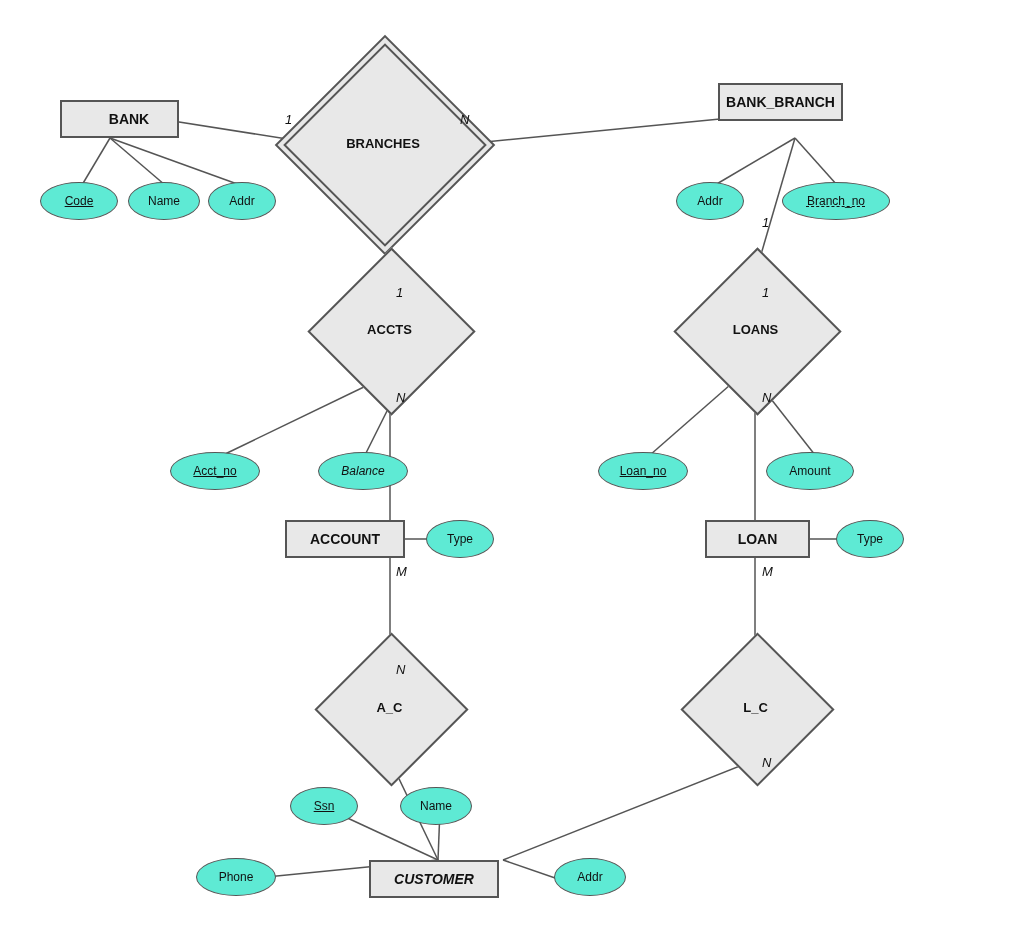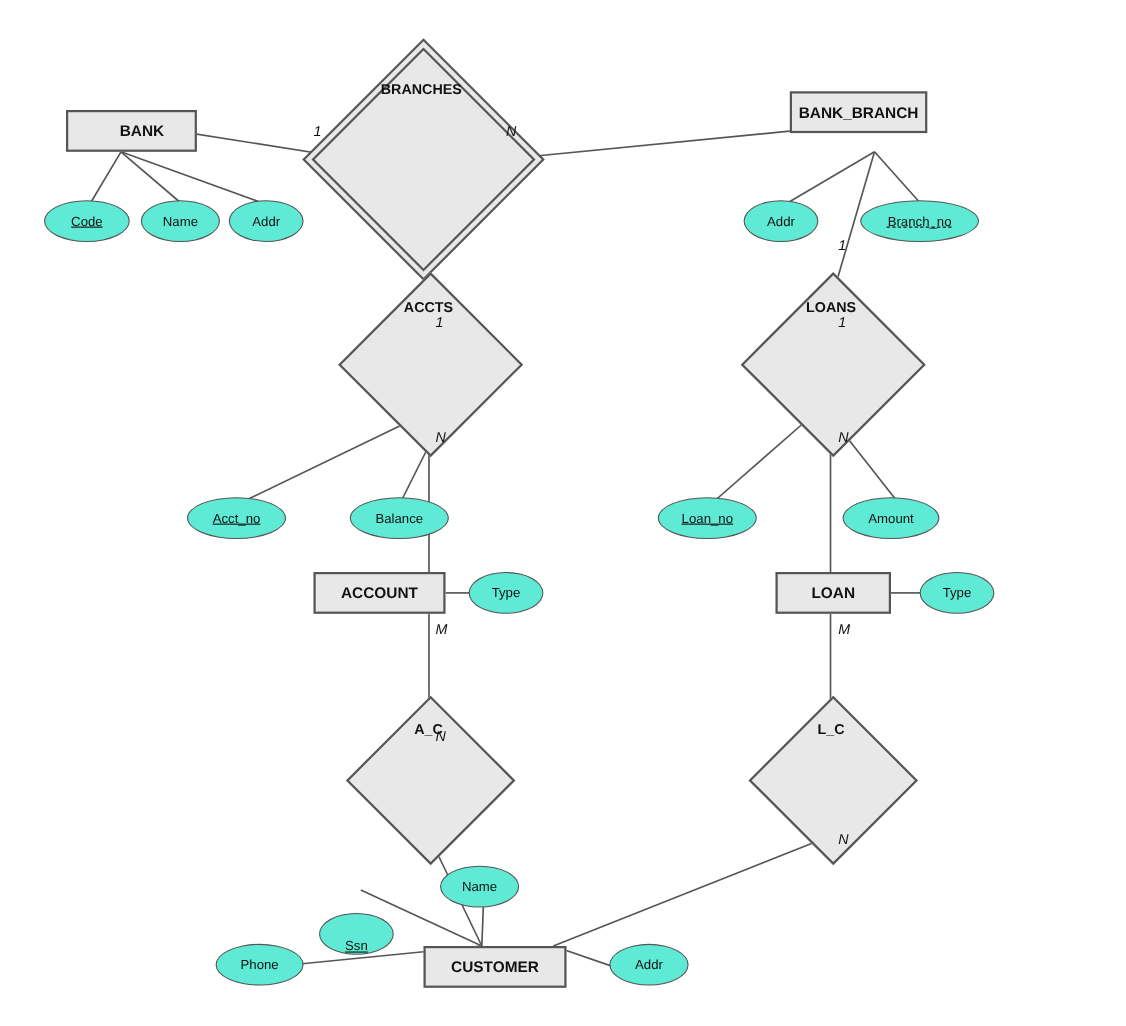--- a/index.html
+++ b/index.html
@@ -30,20 +30,21 @@
       display: flex;
       align-items: center;
       justify-content: center;
       font-weight: bold;
       font-size: 14px;
       color: #111;
     }
     .relationship {
       position: absolute;
       display: flex;
+      align-items: center;
       justify-content: center;
       font-weight: bold;
       font-size: 13px;
       color: #111;
     }
     .relationship::before {
       content: '';
       position: absolute;
       top: 0; left: 0;
       width: 100%; height: 100%;
@@ -145,21 +146,21 @@
   </div>
 
   <div class="entity" style="left:285px; top:520px; width:120px; height:38px;">
     <span>ACCOUNT</span>
   </div>
 
   <div class="entity" style="left:705px; top:520px; width:105px; height:38px;">
     <span>LOAN</span>
   </div>
 
-  <div class="entity" style="left:385px; top:860px; width:130px; height:38px;">
+  <div class="entity" style="left:369px; top:860px; width:130px; height:38px;font-style:italic;">
     <span>CUSTOMER</span>
   </div>
 
   <div class="relationship rel-double" style="left:313px; top:73px; width:140px; height:140px;">
     <span>BRANCHES</span>
   </div>
 
   <div class="relationship" style="left:332px; top:272px; width:115px; height:115px;">
     <span>ACCTS</span>
   </div>
@@ -193,41 +194,41 @@
   </div>
 
   <div class="attribute dashed-underline" style="left:782px; top:182px; width:108px; height:38px;">
     <span>Branch_no</span>
   </div>
 
   <div class="attribute underline" style="left:170px; top:452px; width:90px; height:38px;">
     <span>Acct_no</span>
   </div>
 
-  <div class="attribute" style="left:318px; top:452px; width:90px; height:38px;">
+  <div class="attribute" style="left:318px; top:452px; width:90px; height:38px;font-style:italic;">
     <span>Balance</span>
   </div>
 
   <div class="attribute underline" style="left:598px; top:452px; width:90px; height:38px;">
     <span>Loan_no</span>
   </div>
 
   <div class="attribute" style="left:766px; top:452px; width:88px; height:38px;">
     <span>Amount</span>
   </div>
 
   <div class="attribute" style="left:426px; top:520px; width:68px; height:38px;">
     <span>Type</span>
   </div>
 
   <div class="attribute" style="left:836px; top:520px; width:68px; height:38px;">
     <span>Type</span>
   </div>
 
-  <div class="attribute underline" style="left:290px; top:830px; width:68px; height:38px;align-items:flex-end;">
+  <div class="attribute underline" style="left:290px; top:787px; width:68px; height:38px;">
     <span>Ssn</span>
   </div>
 
   <div class="attribute" style="left:400px; top:787px; width:72px; height:38px;">
     <span>Name</span>
   </div>
 
   <div class="attribute" style="left:196px; top:858px; width:80px; height:38px;">
     <span>Phone</span>
   </div>

